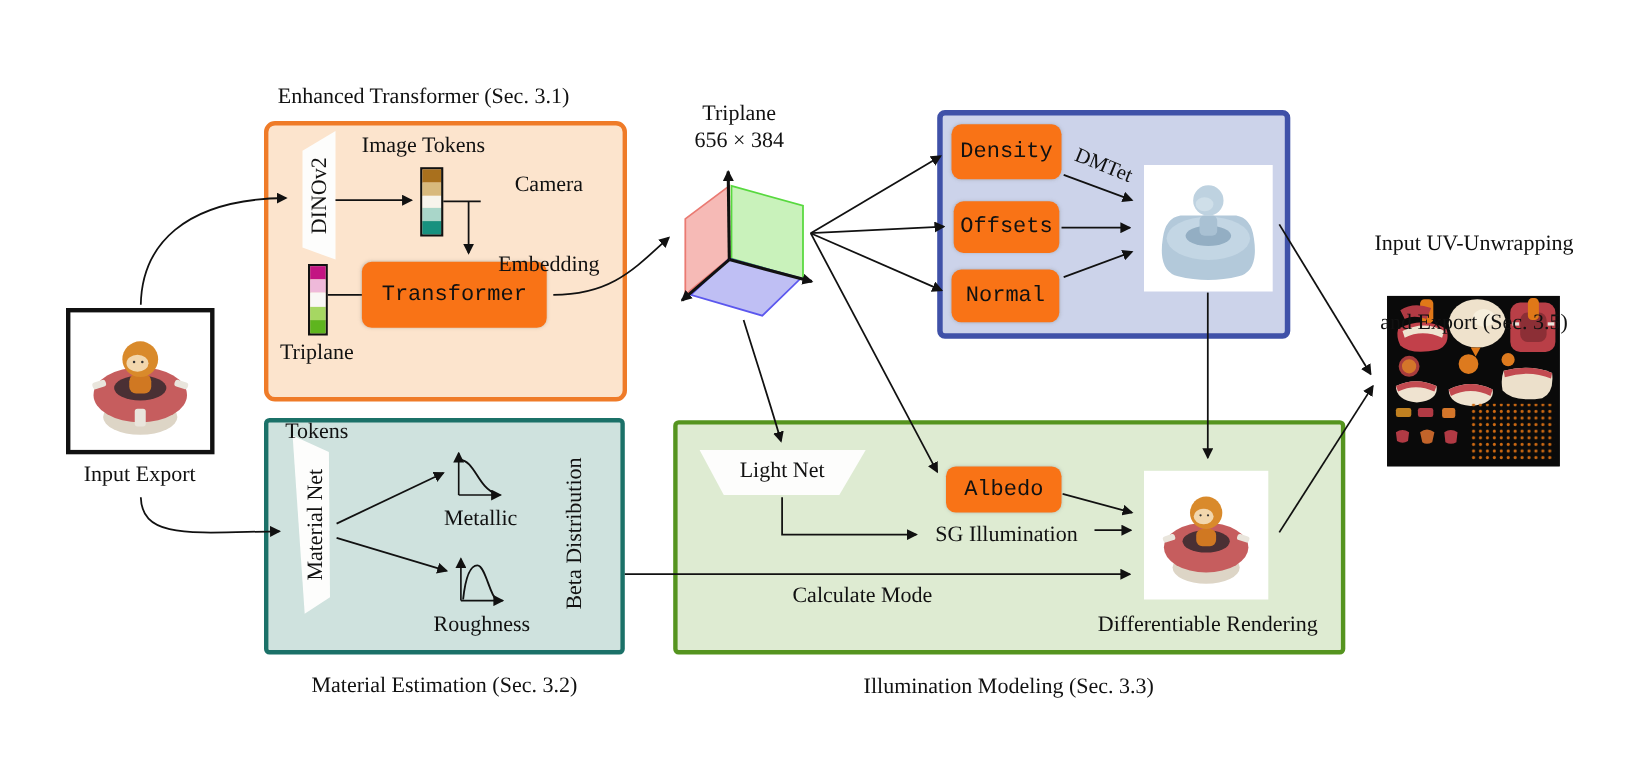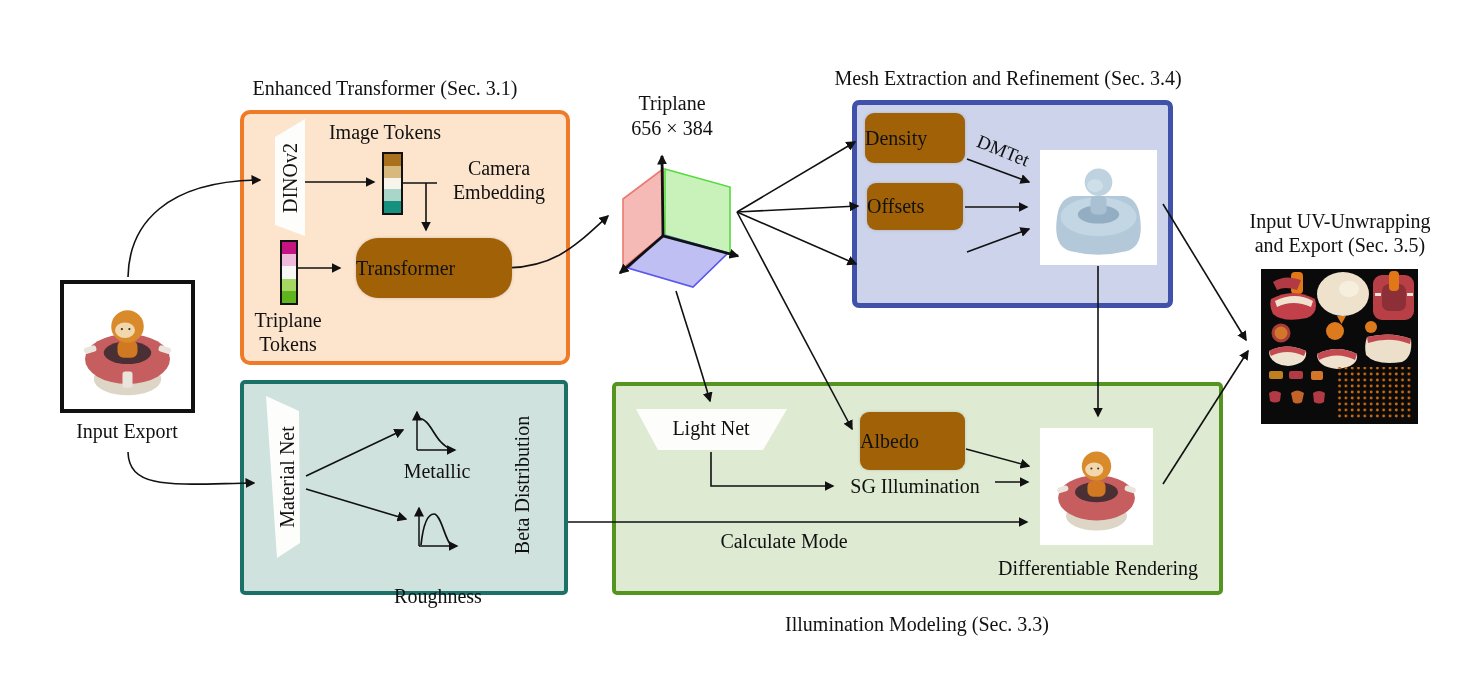--- a/index.html
+++ b/index.html
@@ -1,33 +1,33 @@
 <!DOCTYPE html>
 <html style="--orange-border: #ef7b28; --orange-fill: #fce4cd; --teal-border: #1b7168; --teal-fill: #cfe2de; --blue-border: #3f51a8; --blue-fill: #ccd3ea; --green-border: #55941f; --green-fill: #deebd2; --plane-red-fill: #f6bab6; --plane-red-border: #ea7a72; --plane-green-fill: #c9f2bb; --plane-green-border: #58d93f; --plane-blue-fill: #bfbff4; --plane-blue-border: #5b57ee; --arrow: #111111;"><head>
 <meta charset="utf-8">
 <style>
   html,body{margin:0;padding:0;background:#ffffff;}
   .canvas{position:relative;width:1484px;height:690px;background:#ffffff;
           font-family:"Liberation Serif","DejaVu Serif",serif;color:#111;overflow:hidden;}
   .lbl{position:absolute;transform:translate(-50%,-50%);white-space:nowrap;
        font-size:20px;line-height:24px;text-align:center;color:#111;}
-  .lbl .ln{display:block;}
+  .lbl .ln{display:block;margin-top:48px;}
   .vert{transform:translate(-50%,-50%) rotate(-90deg);}
   .bigbox{position:absolute;box-sizing:border-box;}
   .box-orange{left:240px;top:110px;width:330px;height:255px;border:4px solid var(--orange-border,#ef7b28);
               background:var(--orange-fill,#fce4cd);border-radius:10px;}
   .box-teal{left:240px;top:380px;width:328px;height:215px;border:4px solid var(--teal-border,#1b7168);
             background:var(--teal-fill,#cfe2de);border-radius:5px;}
   .box-blue{left:852px;top:100px;width:321px;height:208px;border:5px solid var(--blue-border,#3f51a8);
             background:var(--blue-fill,#ccd3ea);border-radius:7px;}
   .box-green{left:612px;top:382px;width:611px;height:213px;border:4px solid var(--green-border,#55941f);
              background:var(--green-fill,#deebd2);border-radius:5px;}
-  .node{position:absolute;box-sizing:border-box;background:#a16207;border-radius:9px;
-        box-shadow:0 0 3px rgba(120,120,120,.35);display:flex;align-items:center;justify-content:flex-start;
-        font-size:20px;}
+  .node{position:absolute;box-sizing:border-box;background:#f97316;border-radius:9px;
+        box-shadow:0 0 3px rgba(120,120,120,.35);display:flex;align-items:center;justify-content:center;
+        font-size:20px;font-family:Liberation Mono, monospace;}
   .svglayer{position:absolute;left:0;top:0;width:1484px;height:690px;pointer-events:none;}
   .imgframe{position:absolute;box-sizing:border-box;background:#fff;}
   .input-frame{left:60px;top:280px;width:135px;height:133px;border:4px solid #111;}
   .mesh-frame{left:1040px;top:150px;width:117px;height:115px;}
   .render-frame{left:1040px;top:428px;width:113px;height:117px;}
   .uv-frame{left:1261px;top:269px;width:157px;height:155px;background:#0a0a0a;}
   .tokens{position:absolute;display:flex;flex-direction:column;border:2px solid #111;box-sizing:border-box;}
   .tokens .seg{flex:1;}
   .img-tokens{left:382px;top:152px;width:21px;height:63px;}
   .tri-tokens{left:280px;top:240px;width:18px;height:65px;}
@@ -98,30 +98,33 @@
       <path d="M1163,484 L1248,351" marker-end="url(#ah)"></path>
       <path d="M711,452 L711,486 L833,486" marker-end="url(#ah)"></path>
       <path d="M995,482 L1028,482" marker-end="url(#ah)"></path>
       <path d="M966,449 L1029,466" marker-end="url(#ah)"></path>
       <path d="M568,522 L1027,522" marker-end="url(#ah)"></path>
       <path d="M306,476 L403,430" marker-end="url(#ah)"></path>
       <path d="M306,489 L406,519" marker-end="url(#ah)"></path>
     </g>
   </svg>
 
-  <div class="node" style="left:356px;top:238px;width:156px;height:60px;border-radius:22px;">
+  <div class="node" style="left:329px;top:238px;width:168px;height:60px;">
     <span>Transformer</span>
   </div>
   <div class="node" style="left:865px;top:113px;width:100px;height:50px;">
     <span>Density</span>
   </div>
   <div class="node" style="left:867px;top:183px;width:96px;height:47px;">
     <span>Offsets</span>
   </div>
-  <div class="node" style="left:860px;top:412px;width:105px;height:58px;">
+  <div class="node" style="left:865px;top:245px;width:98px;height:48px;">
+    <span>Normal</span>
+  </div>
+  <div class="node" style="left:860px;top:424px;width:105px;height:42px;">
     <span>Albedo</span>
   </div>
 
   <div class="tokens img-tokens">
     <div class="seg" style="background: rgb(169, 112, 29);"></div>
     <div class="seg" style="background: rgb(216, 185, 125);"></div>
     <div class="seg" style="background: rgb(247, 244, 236);"></div>
     <div class="seg" style="background: rgb(169, 214, 201);"></div>
     <div class="seg" style="background: rgb(23, 145, 127);"></div>
   </div>
@@ -223,26 +226,26 @@
   </div>
   <div class="lbl vert" style="left:290px;top:178px;">DINOv2</div>
   <div class="lbl" style="left:288px;top:332px;">
     <span class="ln">Triplane</span>
     <span class="ln">Tokens</span>
   </div>
 
   <div class="lbl" style="left:672px;top:103px;">Triplane</div>
   <div class="lbl" style="left:672px;top:128px;">656 × 384</div>
 
-  <div class="lbl" style="left:1008px;top:78px;">Mesh Extraction and Refinement (Sec. 3.4)</div>
   <div class="lbl" style="left:1003px;top:151px;transform:translate(-50%,-50%) rotate(22deg);font-size:19px;">DMTet</div>
 
+  <div class="lbl" style="left:404px;top:623px;">Material Estimation (Sec. 3.2)</div>
   <div class="lbl vert" style="left:287px;top:477px;">Material Net</div>
   <div class="lbl" style="left:437px;top:471px;text-align:center;">Metallic</div>
-  <div class="lbl" style="left:438px;top:596px;">Roughness</div>
+  <div class="lbl" style="left:438px;top:568px;">Roughness</div>
   <div class="lbl vert" style="left:522px;top:485px;">Beta Distribution</div>
 
   <div class="lbl" style="left:711px;top:428px;">Light Net</div>
   <div class="lbl" style="left:915px;top:486px;">SG Illumination</div>
   <div class="lbl" style="left:784px;top:541px;">Calculate Mode</div>
   <div class="lbl" style="left:1098px;top:568px;">Differentiable Rendering</div>
   <div class="lbl" style="left:917px;top:624px;">Illumination Modeling (Sec. 3.3)</div>
 
   <div class="lbl" style="left:1340px;top:233px;">
     <span class="ln">Input UV-Unwrapping</span>

